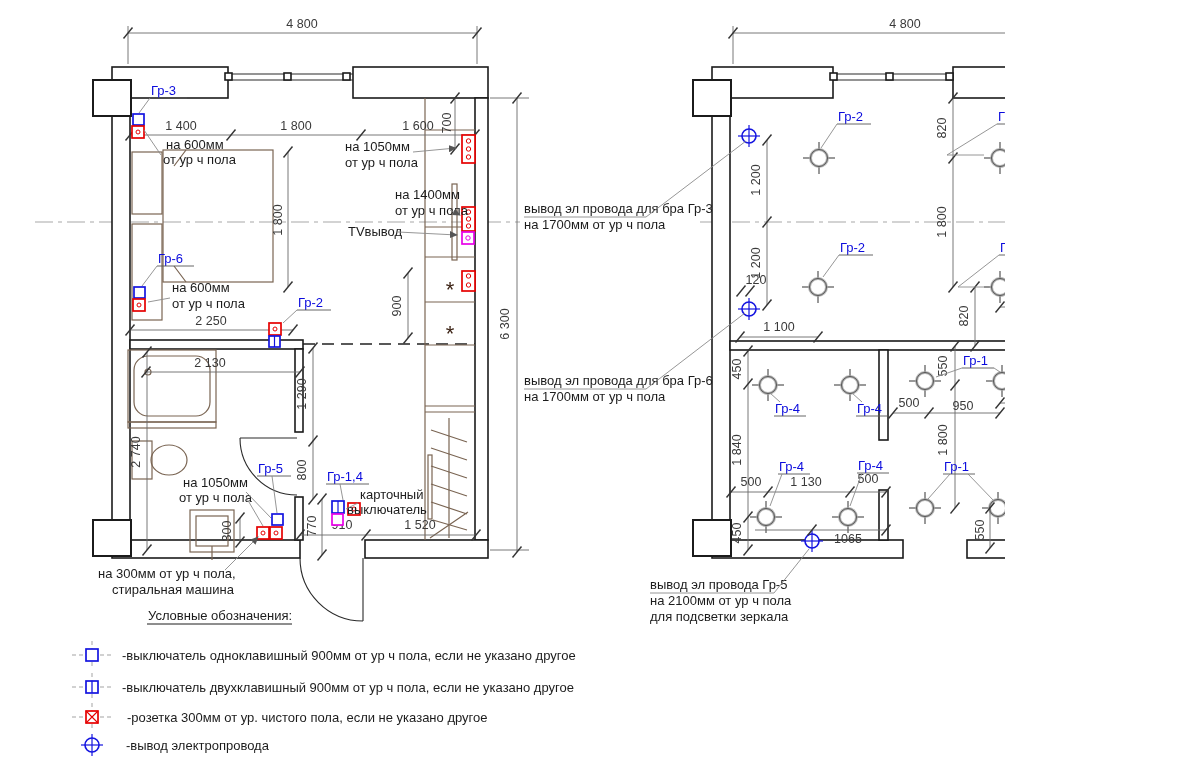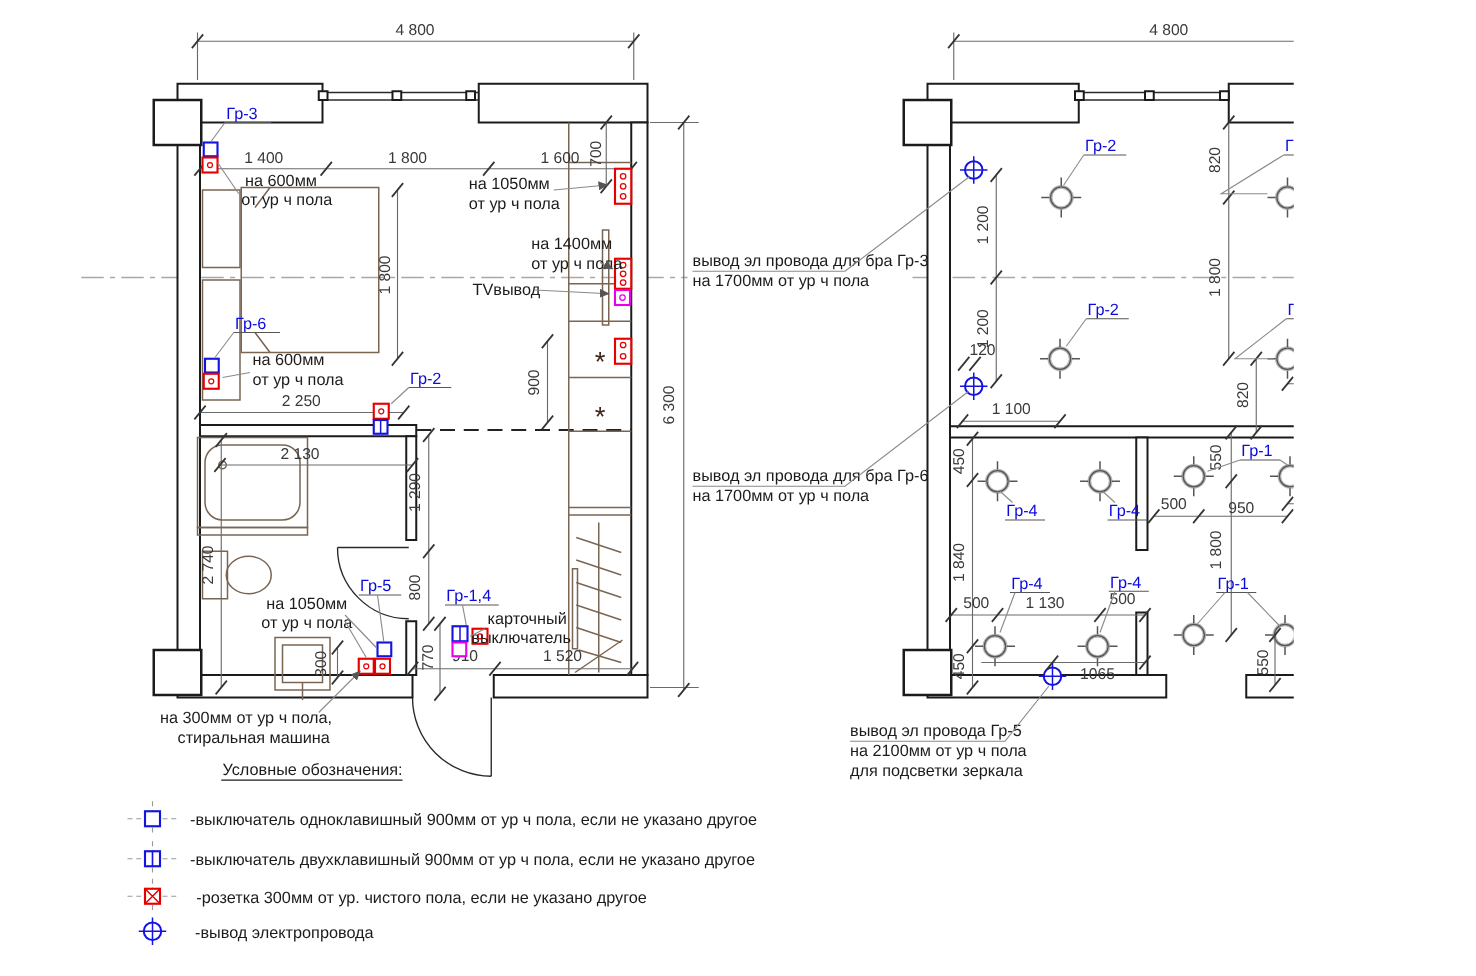--- a/index.html
+++ b/index.html
@@ -1,17 +1,17 @@
 <!DOCTYPE html>
 <html><head>
 <meta charset="utf-8">
 <style>
   html,body{margin:0;padding:0;background:#ffffff;}
   .stage{position:relative;width:1005px;height:781px;background:#fff;overflow:hidden;
-         font-family:"Liberation Sans", sans-serif;margin-left:30px;}
+         font-family:"Liberation Sans", sans-serif;}
   svg{display:block;}
   text{font-family:"Liberation Sans", sans-serif;}
   .dim{font-size:12.5px;fill:#3a3a3a;}
   .note{font-size:13px;fill:#1c1c1c;}
   .grp{font-size:13px;fill:#0b0bdd;}
   .leg{font-size:13px;fill:#1c1c1c;}
   .star{font-size:22px;fill:#3c2315;}
   .wall{fill:#ffffff;stroke:#1b1b1b;stroke-width:1.6;}
   .pil{fill:#ffffff;stroke:#1b1b1b;stroke-width:2;}
   .furn{fill:none;stroke:#7a6553;stroke-width:1.2;}

